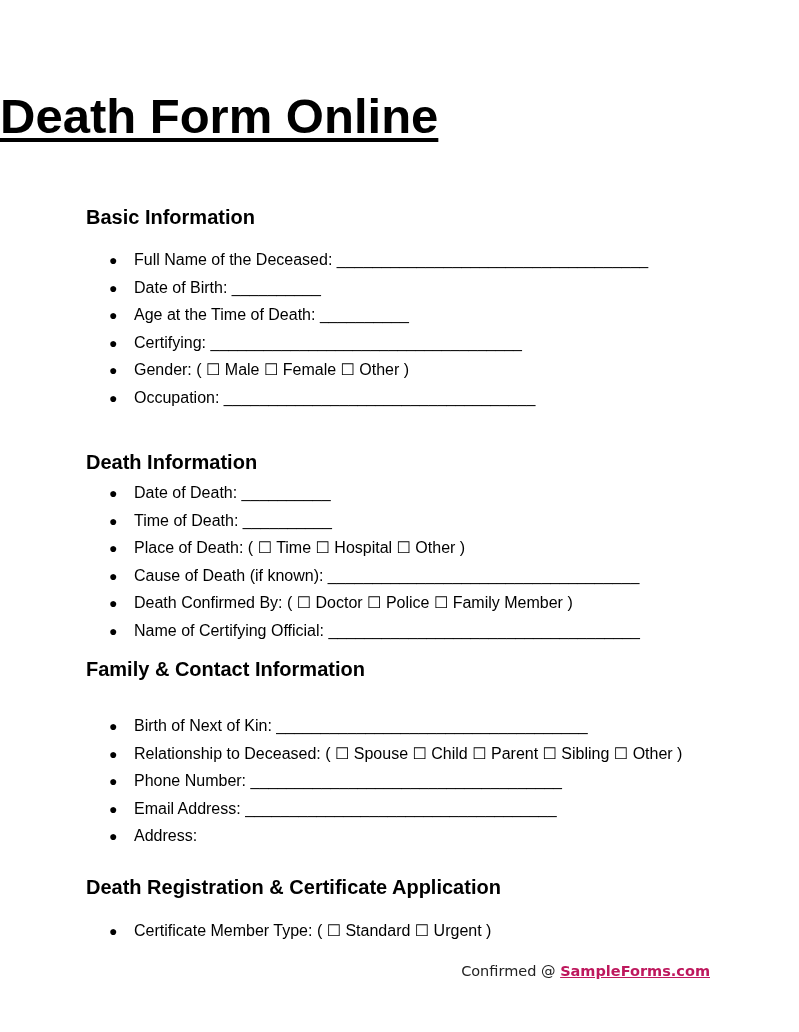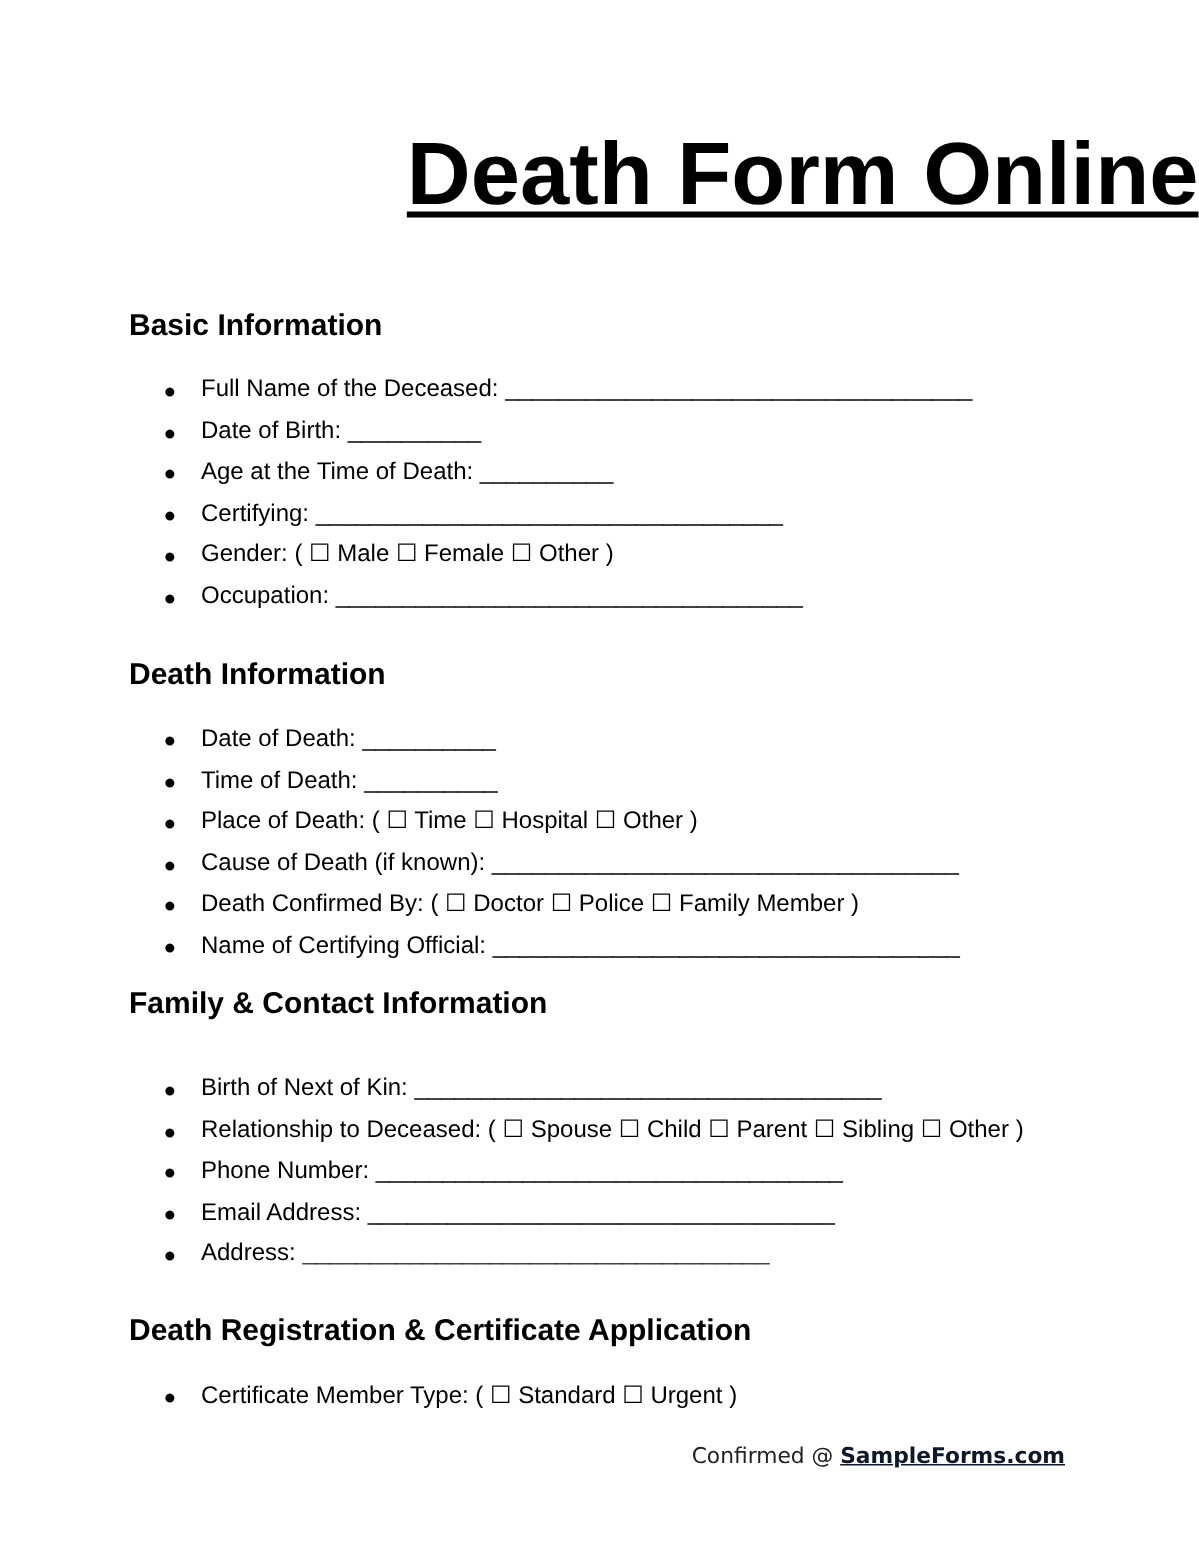--- a/index.html
+++ b/index.html
@@ -1,47 +1,47 @@
 <!DOCTYPE html>
 <html><head>
   <meta charset="utf-8">
   <style>
     html, body { margin: 0; padding: 0; background: #ffffff; }
     body { width: 799px; height: 1032px; position: relative; overflow: hidden;
            font-family: "Liberation Sans", sans-serif; color: #000; }
-    .title { position: absolute; left: 0; width: 799px; top: 82px; text-align: right;
-             font-size: 59px; font-weight: bold; text-decoration: underline;
+    .title { position: absolute; left: 0; width: 799px; top: 82px; text-align: left;
+             font-size: 49px; font-weight: bold; text-decoration: underline;
              text-decoration-thickness: 4px; text-underline-offset: 5px; line-height: 68px; margin: 0; }
     .section-heading { position: absolute; left: 86px; font-size: 20px; font-weight: bold; margin: 0; line-height: 20px; }
     ul.items { position: absolute; left: 0; margin: 0; padding: 0; list-style: none; }
     ul.items li { position: relative; padding-left: 134px; height: 27.6px; line-height: 20px;
                   font-size: 16px; white-space: nowrap; }
     ul.items li .bullet { position: absolute; left: 109px; top: 0; font-size: 14px; }
     .label { font-weight: normal; }
     .clip { overflow: hidden; }
     .footer { position: absolute; right: 89px; top: 963px; font-family: "DejaVu Sans", sans-serif;
               font-size: 14.5px; color: #222; }
-    .footer a { color: #0f172a; font-weight: bold; text-decoration: underline; }
+    .footer a { color: #be185d; font-weight: bold; text-decoration: underline; }
   </style>
 </head>
 <body>
 
 <h1 class="title">Death Form Online</h1>
 
 <h2 class="section-heading" style="top:207px">Basic Information</h2>
 <ul class="items" style="top:250px">
   <li><span class="bullet">●</span><span class="label">Full Name of the Deceased:</span><span> ___________________________________</span></li>
   <li><span class="bullet">●</span><span class="label">Date of Birth:</span><span> __________</span></li>
   <li><span class="bullet">●</span><span class="label">Age at the Time of Death:</span><span> __________</span></li>
   <li><span class="bullet">●</span><span class="label">Certifying:</span><span> ___________________________________</span></li>
   <li><span class="bullet">●</span><span class="label">Gender:</span><span> ( ☐ Male ☐ Female ☐ Other )</span></li>
   <li><span class="bullet">●</span><span class="label">Occupation:</span><span> ___________________________________</span></li>
 </ul>
 
-<h2 class="section-heading" style="top:440px">Death Information</h2>
+<h2 class="section-heading" style="top:452px">Death Information</h2>
 <ul class="items" style="top:483px">
   <li><span class="bullet">●</span><span class="label">Date of Death:</span><span> __________</span></li>
   <li><span class="bullet">●</span><span class="label">Time of Death:</span><span> __________</span></li>
   <li><span class="bullet">●</span><span class="label">Place of Death:</span><span> ( ☐ Time ☐ Hospital ☐ Other )</span></li>
   <li><span class="bullet">●</span><span class="label">Cause of Death (if known):</span><span> ___________________________________</span></li>
   <li><span class="bullet">●</span><span class="label">Death Confirmed By:</span><span> ( ☐ Doctor ☐ Police ☐ Family Member )</span></li>
   <li><span class="bullet">●</span><span class="label">Name of Certifying Official:</span><span> ___________________________________</span></li>
 </ul>
 
 <h2 class="section-heading" style="top:659px">Family &amp; Contact Information</h2>

